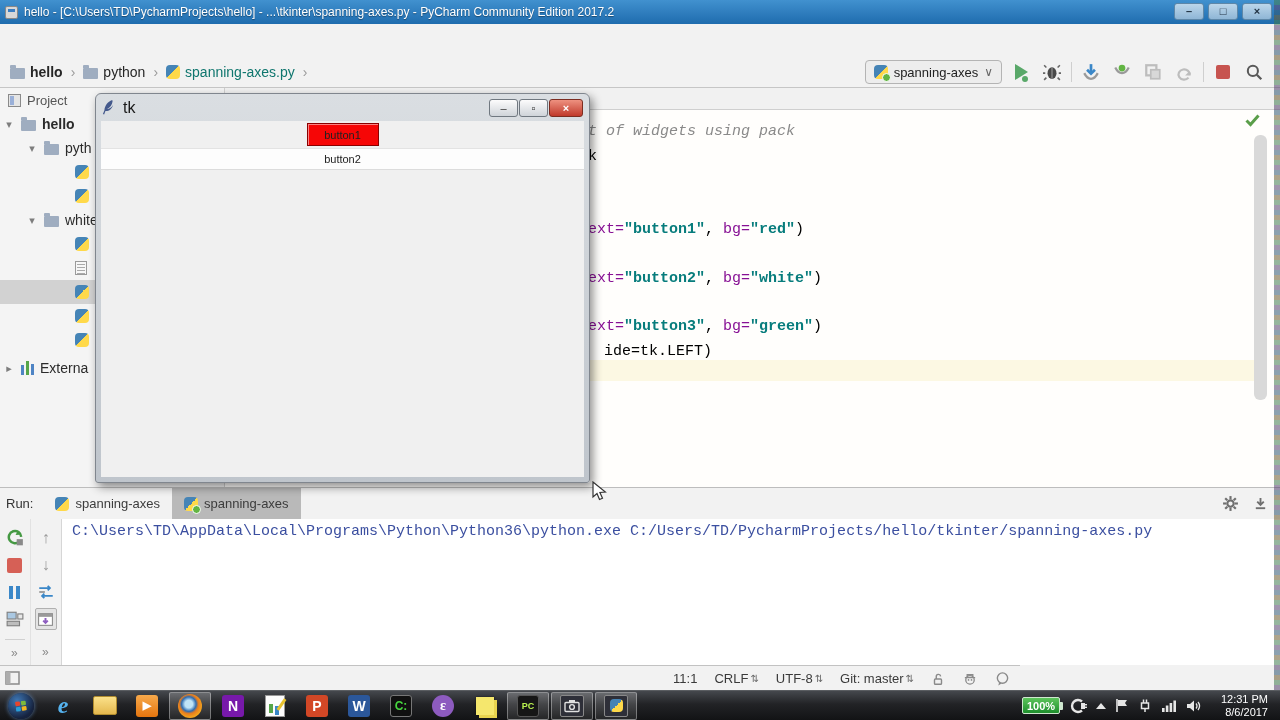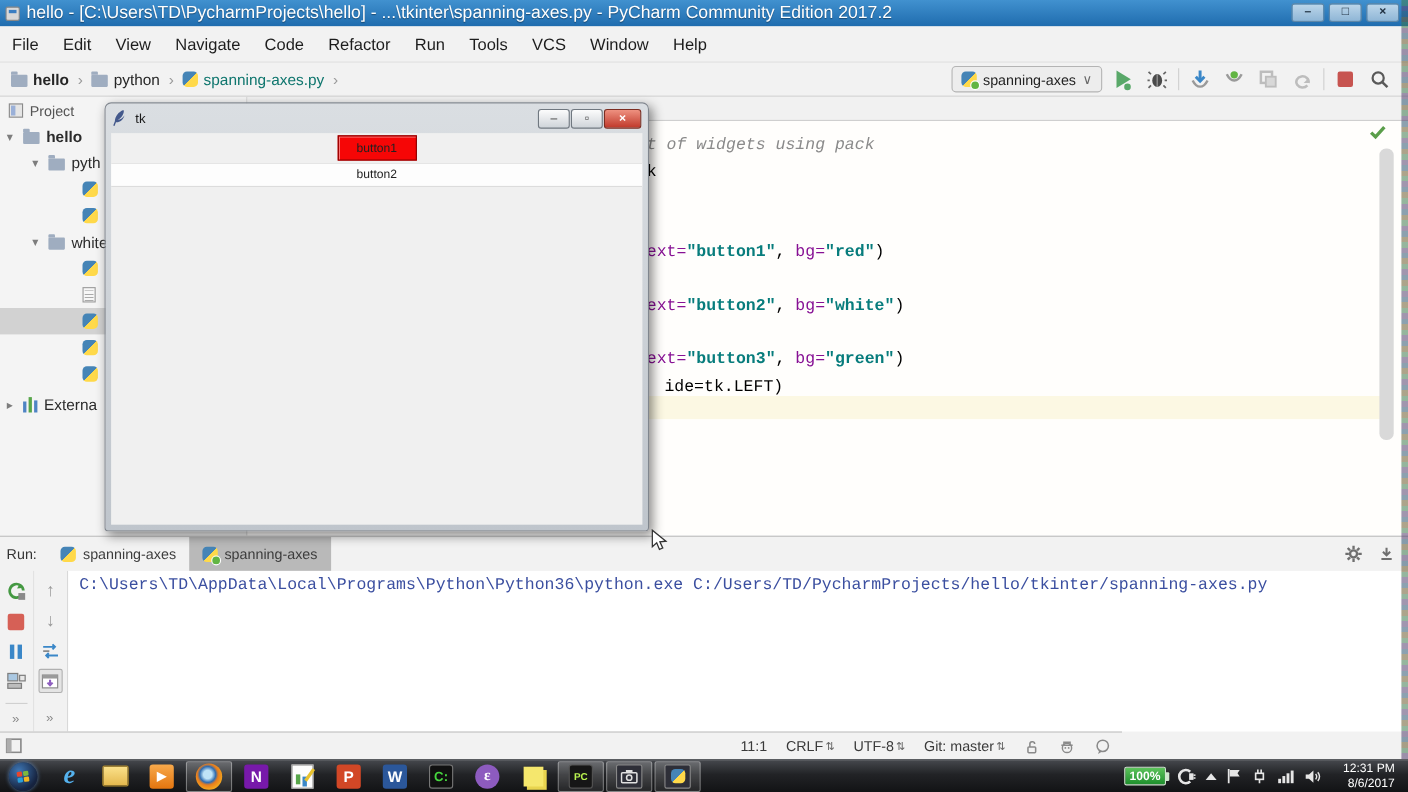--- a/index.html
+++ b/index.html
@@ -6,21 +6,21 @@
   *{box-sizing:border-box;}
   .screen{position:relative;width:1280px;height:720px;overflow:hidden;
           font-family:"Liberation Sans",sans-serif;background:#f2f2f2;}
   .abs{position:absolute;}
   
   .titlebar{position:absolute;left:0;top:0;width:1280px;height:24px;
     background:linear-gradient(#4191cf,#1f6cae);display:flex;align-items:center;color:#fff;}
   .titlebar .appicon{width:13px;height:13px;margin:0 6px 0 5px;background:#d8d8d8;border:1px solid #888;
     border-radius:2px;position:relative;}
   .titlebar .appicon::after{content:"";position:absolute;left:2px;top:2px;right:2px;height:3px;background:#3b7ec2;}
-  .titlebar .title{font-size:16px;text-shadow:0 1px 1px rgba(0,0,0,.4);}
+  .titlebar .title{font-size:12px;text-shadow:0 1px 1px rgba(0,0,0,.4);}
   .winbtns{position:absolute;right:8px;top:3px;display:flex;gap:4px;}
   .winbtn{width:30px;height:17px;border-radius:3px;background:linear-gradient(#bcd6ea,#8fb6d6);
     border:1px solid #5e87a8;color:#234;font-size:11px;line-height:15px;text-align:center;font-weight:bold;}
   
   .menubar{position:absolute;left:0;top:24px;width:1280px;height:33px;background:#f2f2f2;
     display:flex;align-items:center;border-bottom:1px solid #dcdcdc;}
   .menuitem{padding:0 11px;font-size:15px;color:#1d1d1d;line-height:33px;}
   
   .navbar{position:absolute;left:0;top:57px;width:1280px;height:31px;background:#f2f2f2;
     border-bottom:1px solid #c6c6c6;display:flex;align-items:center;}
@@ -68,21 +68,21 @@
   .cl .p{color:#871094;}
   .cl .s{color:#077c7c;font-weight:bold;}
   .curline{position:absolute;left:0;right:18px;height:21px;background:#fcf8e3;}
   .vthumb{position:absolute;right:13px;top:25px;width:13px;height:265px;background:#d9d9d9;border-radius:6px;}
   .okcheck{position:absolute;right:20px;top:4px;}
   
   .tkwin{position:absolute;left:95px;top:93px;width:495px;height:390px;z-index:40;
     background:linear-gradient(#dadee2,#bfc5cc);border:1px solid #80868e;border-radius:6px 6px 3px 3px;
     box-shadow:3px 4px 10px rgba(0,0,0,.45);}
   .tktitle{height:27px;display:flex;align-items:center;padding:0 6px;}
-  .tklabel{font-size:12px;color:#1a1a1a;margin-left:8px;}
+  .tklabel{font-size:16px;color:#1a1a1a;margin-left:8px;}
   .tkbtns{margin-left:auto;display:flex;gap:1px;}
   .tkbtn{width:29px;height:18px;border:1px solid #707880;border-radius:3px;
     background:linear-gradient(#fcfcfc,#cfd4d9);display:flex;align-items:center;justify-content:center;font-size:11px;color:#333;}
   .tkbtn.close{width:34px;background:linear-gradient(#ee9180,#c0392b);color:#fff;border-color:#7c2d21;font-weight:bold;}
   .tkclient{position:absolute;left:5px;right:5px;top:27px;bottom:5px;background:#f0f0f0;overflow:hidden;}
   .tkb1row{height:27px;display:flex;justify-content:center;align-items:flex-start;padding-top:2px;}
   .tkb1{width:72px;height:23px;border:1px solid #8a0000;box-shadow:inset 1px 1px 0 rgba(255,255,255,.5);
     font-size:11px;color:#222;display:flex;align-items:center;justify-content:center;}
   .tkb2{height:22px;border-top:1px solid #e3e3e3;border-bottom:1px solid #dcdcdc;
     font-size:11px;color:#222;display:flex;align-items:center;justify-content:center;}
@@ -157,33 +157,20 @@
   <div class="titlebar">
     <span class="appicon"></span>
     <span class="title">hello - [C:\Users\TD\PycharmProjects\hello] - ...\tkinter\spanning-axes.py - PyCharm Community Edition 2017.2</span>
     <span class="winbtns">
       <span class="winbtn">–</span>
       <span class="winbtn">□</span>
       <span class="winbtn">×</span>
     </span>
   </div>
 
-  <div class="menubar">
-    <span class="menuitem">File</span>
-    <span class="menuitem">Edit</span>
-    <span class="menuitem">View</span>
-    <span class="menuitem">Navigate</span>
-    <span class="menuitem">Code</span>
-    <span class="menuitem">Refactor</span>
-    <span class="menuitem">Run</span>
-    <span class="menuitem">Tools</span>
-    <span class="menuitem">VCS</span>
-    <span class="menuitem">Window</span>
-    <span class="menuitem">Help</span>
-  </div>
 
   <div class="navbar">
     <div class="crumbs">
       <span class="crumb">
         <span class="folder"></span>
         <span class="bold">hello</span>
       </span>
       <span class="crumb-sep">›</span>
       <span class="crumb">
         <span class="folder"></span>

